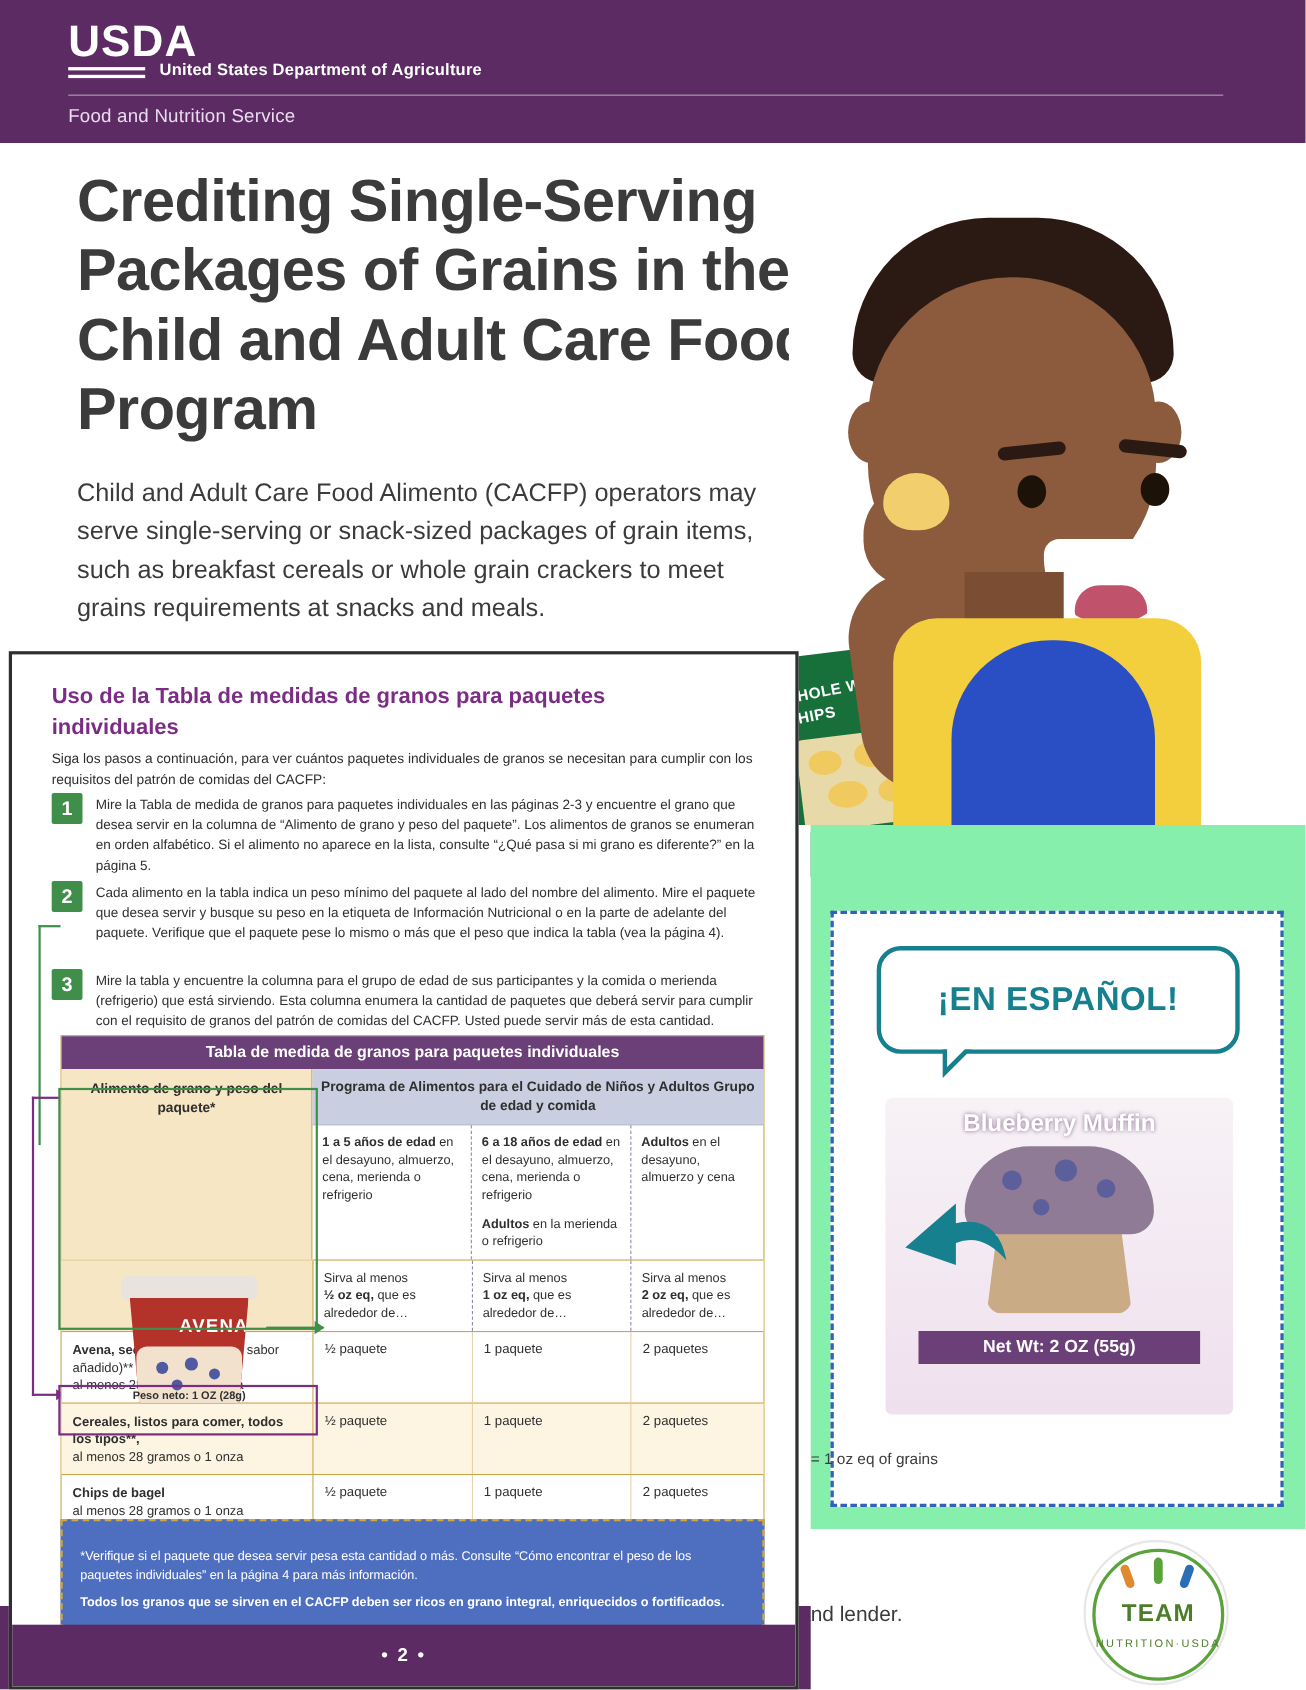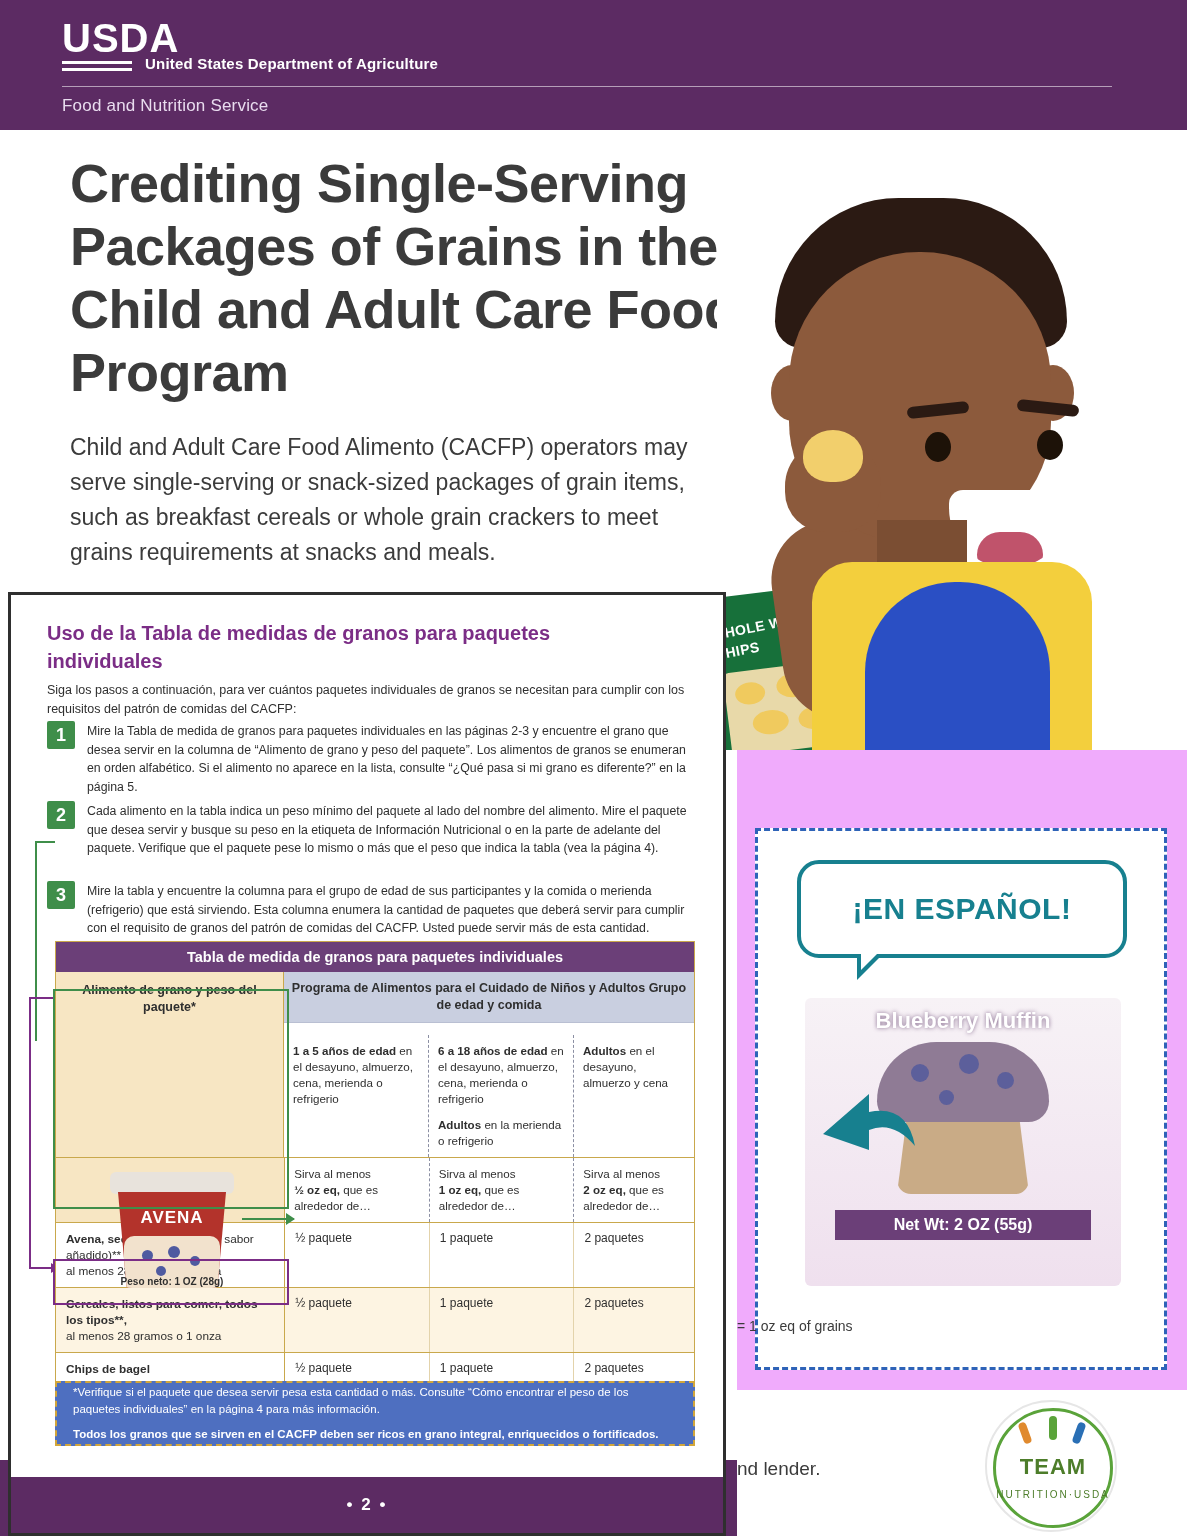--- a/index.html
+++ b/index.html
@@ -143,21 +143,21 @@
   .chip-dot { position:absolute; background:#f0ca5e; border-radius:50%; }
   .chip-bag-wt {
     position:absolute; left:44px; top:168px; color:#fff; font-size:11px; font-weight:bold;
   }
   .lower-left-white {
     position:absolute; left:0; top:750px; width: 737px; height: 786px; background:#ffffff;
   }
   .spanish-panel {
     position: absolute; left: 737px; top: 750px;
     width: 450px; height: 640px;
-    background: #f0abfc;
+    background: #86efac;
   }
   .dashed-box {
     position:absolute; left: 18px; top: 78px; width: 412px; height: 542px;
     border: 3px dashed #2e63b8; background:#ffffff;
   }
   .callout {
     position:absolute; left: 60px; top: 110px; width: 330px; height: 98px;
     border: 4px solid #17808f; border-radius: 22px; background:#fff;
     display:flex; align-items:center; justify-content:center;
   }
@@ -284,21 +284,20 @@
   .th-right { flex:1; }
   .th-right-title {
     background:#c9cfe0; text-align:center; font-size:12.5px; font-weight:bold;
     color:#2f2f2f; padding: 8px 6px; line-height: 17px;
     border-bottom: 1px solid #b9bfd2;
   }
   .age-row { display:flex; }
   .age-cell {
     padding: 8px 9px; font-size: 11.6px; line-height: 16px; color:#2f2f2f;
     border-right: 1px dashed #8b8fa3;
-    margin-top: 12px;
   }
   .age-cell:last-child { border-right: none; }
   .age-cell b { font-weight: bold; }
   .c1 { width: 145px; }
   .c2 { width: 145px; }
   .c3 { width: 120px; }
   .serve-row { display:flex; border-top: 1px solid #c9a84c; background:#fff; }
   .serve-cell {
     padding: 8px 9px; font-size: 11.6px; line-height: 16px; color:#2f2f2f;
     border-right: 1px dashed #8b8fa3;
@@ -324,21 +323,21 @@
     position:absolute; left: 42px; top: 664px; width: 236px; height: 46px;
     border: 2px solid #7b2d86; pointer-events:none;
   }
   .green-box {
     position:absolute; left: 42px; top: 394px; width: 236px; height: 220px;
     border: 2px solid #3f8e4a; pointer-events:none;
   }
   .footnote {
     position: absolute; left: 44px; top: 786px; width: 640px;
     border: 2px dashed #d2a63a; background: #4e6fc0; color:#fff;
-    padding: 1px 16px; font-size: 11.5px; line-height: 17px;
+    padding: 24px 16px; font-size: 11.5px; line-height: 17px;
   }
   .footnote p { margin-bottom: 8px; }
   .footnote p:last-child { margin-bottom: 0; }
   .footnote b { font-weight: bold; }
   .fp-footer {
     position: absolute; left: 0; bottom: 0; width: 712px; height: 56px;
     background: #5c2b63; color:#fff;
     display:flex; align-items:center; justify-content:center;
     font-size: 17px; font-weight:bold; letter-spacing: 2px;
   }
@@ -351,21 +350,21 @@
     position:absolute; left: 0; top: 0; width: 124px; height: 22px;
     background: #e8e3dc; border-radius: 6px;
   }
   .cup-body {
     position:absolute; left: 8px; top: 20px; width: 108px; height: 96px;
     background: #b3332b; border-radius: 0 0 14px 14px;
     clip-path: polygon(0 0, 100% 0, 92% 100%, 8% 100%);
     overflow:hidden;
   }
   .cup-word {
-    position:absolute; left: 0; top: 16px; width: 108px; text-align:center;
+    position:absolute; left: 0; top: 16px; width: 108px; text-align:right;
     color:#fff; font-size: 17px; font-weight:bold; letter-spacing: 1px;
   }
   .cup-bowl {
     position:absolute; left: 6px; top: 44px; width: 96px; height: 52px;
     background: #f2e2cd; border-radius: 10px 10px 0 0;
   }
   .oat-berry { position:absolute; background:#4f5aa0; border-radius:50%; }
   .cup-wt {
     position:absolute; left: 0; top: 104px; width: 124px; text-align:center;
     font-size: 10px; font-weight:bold; color:#2f2f2f;

